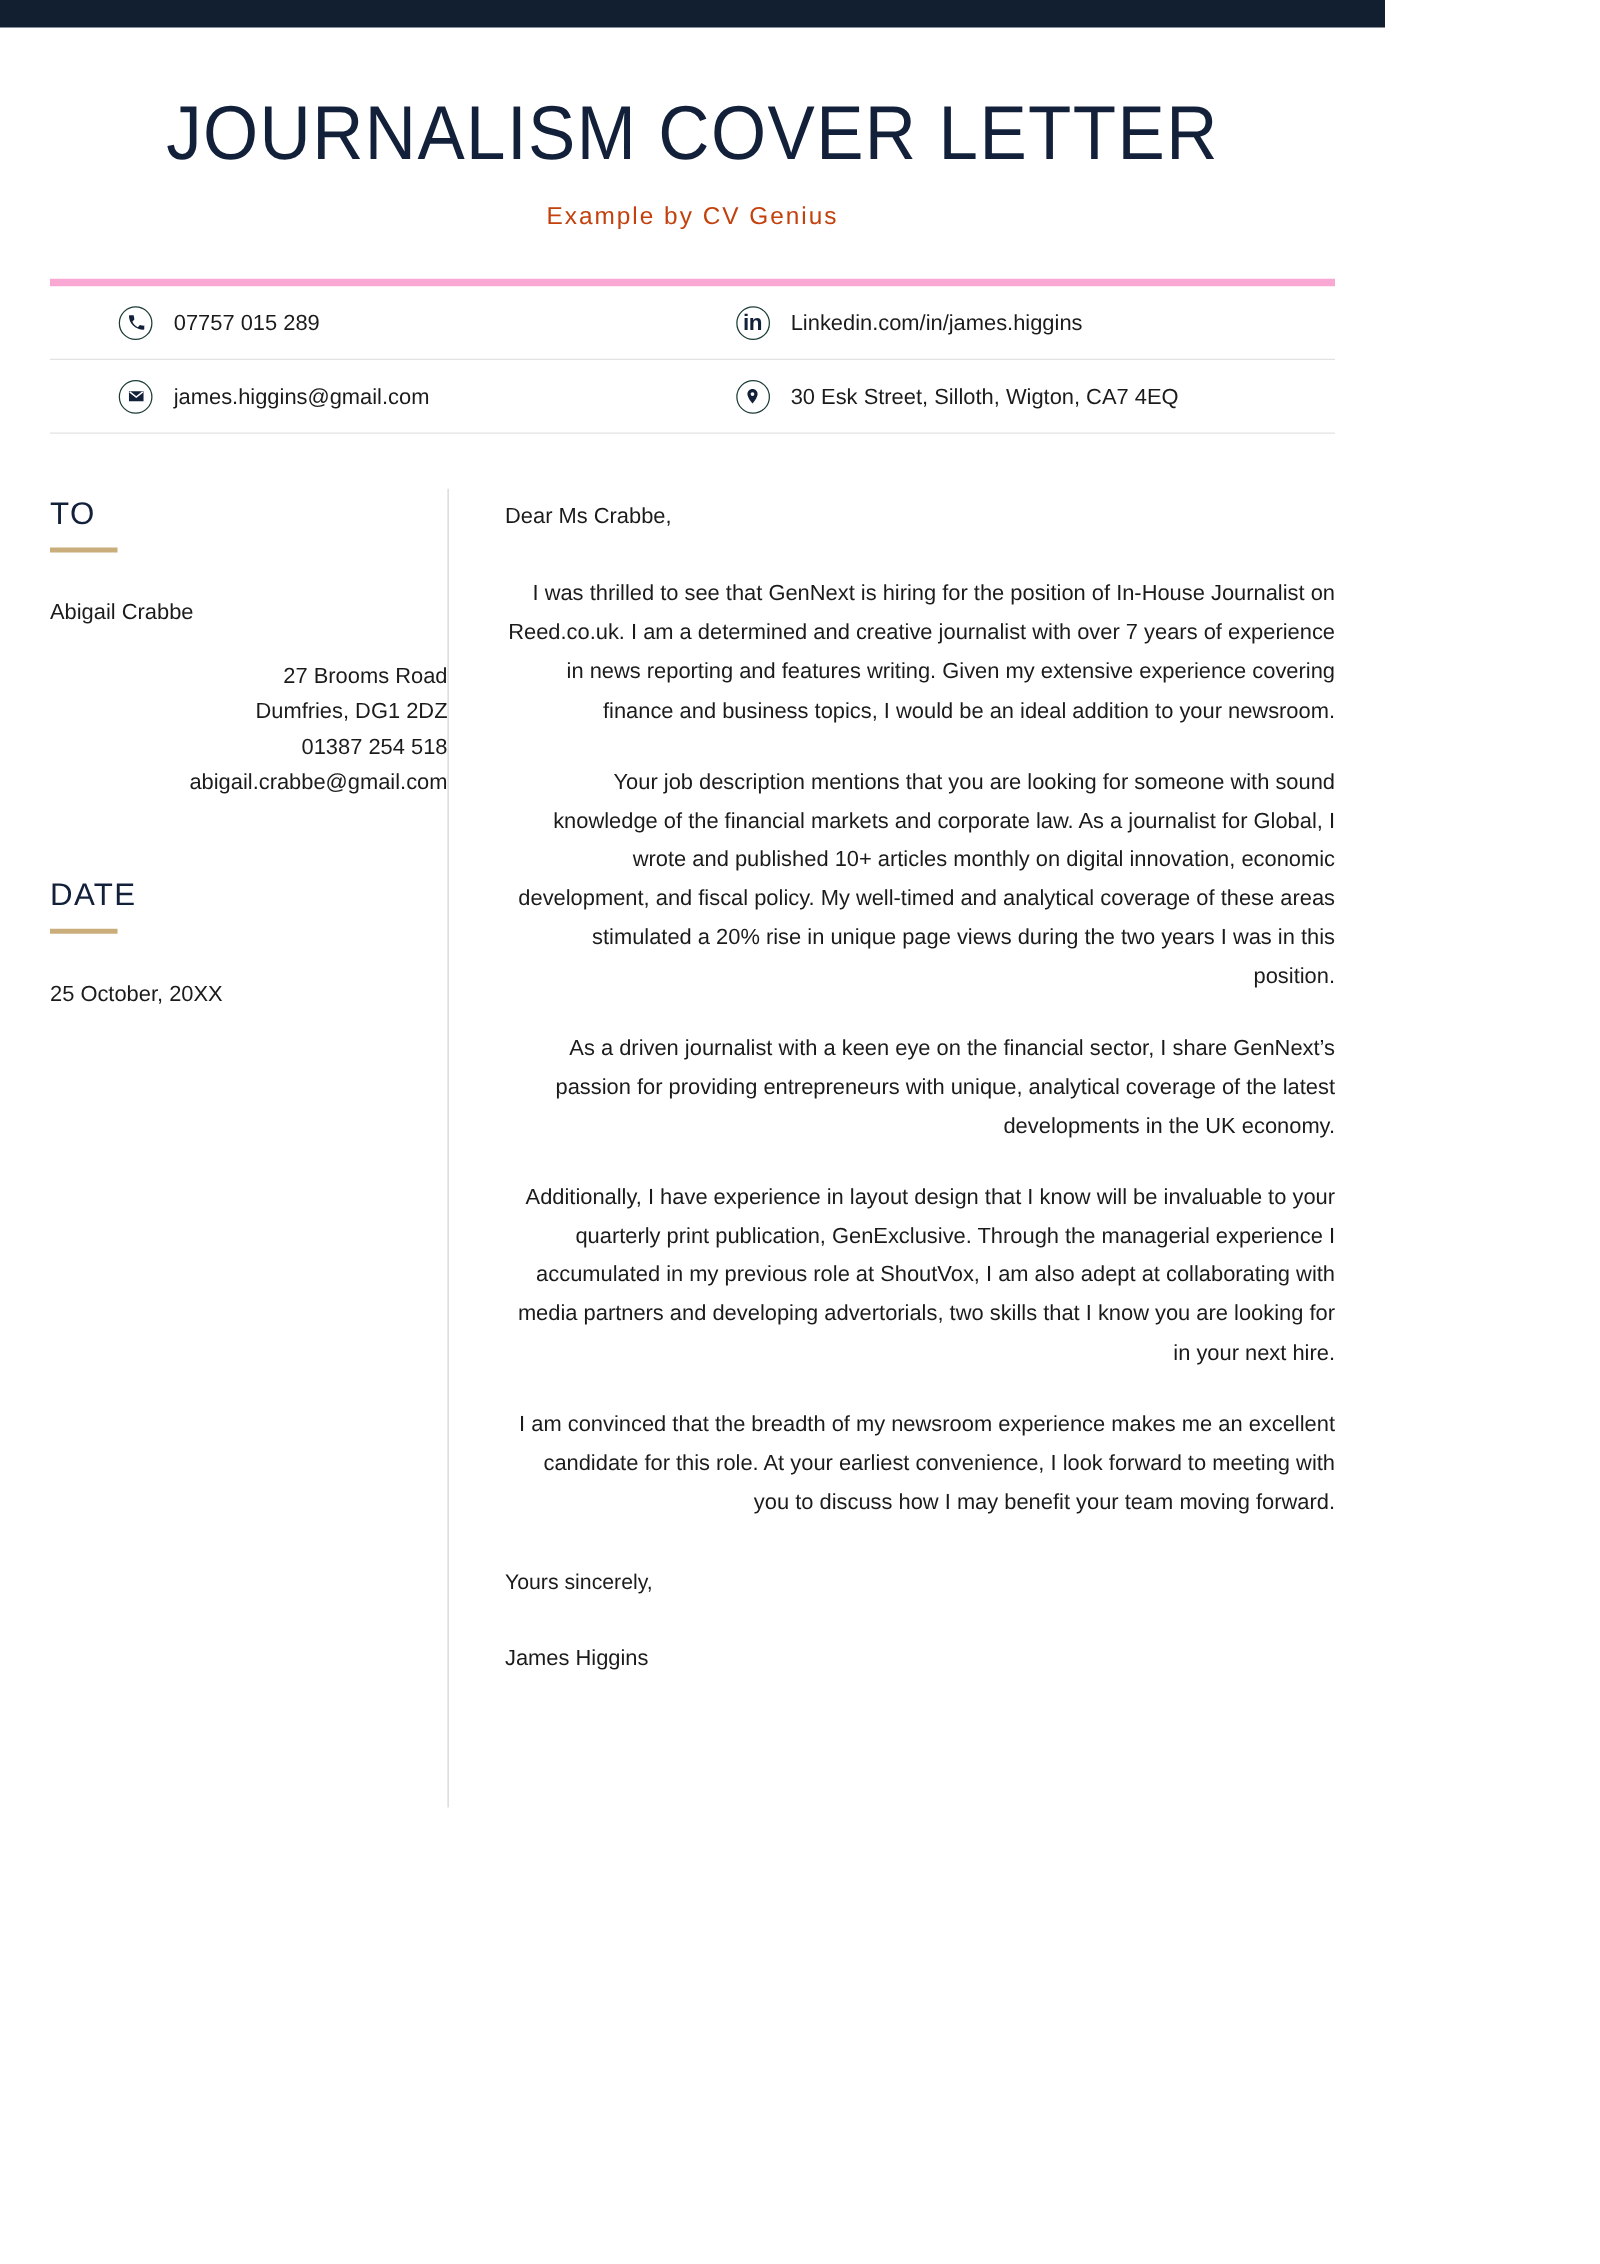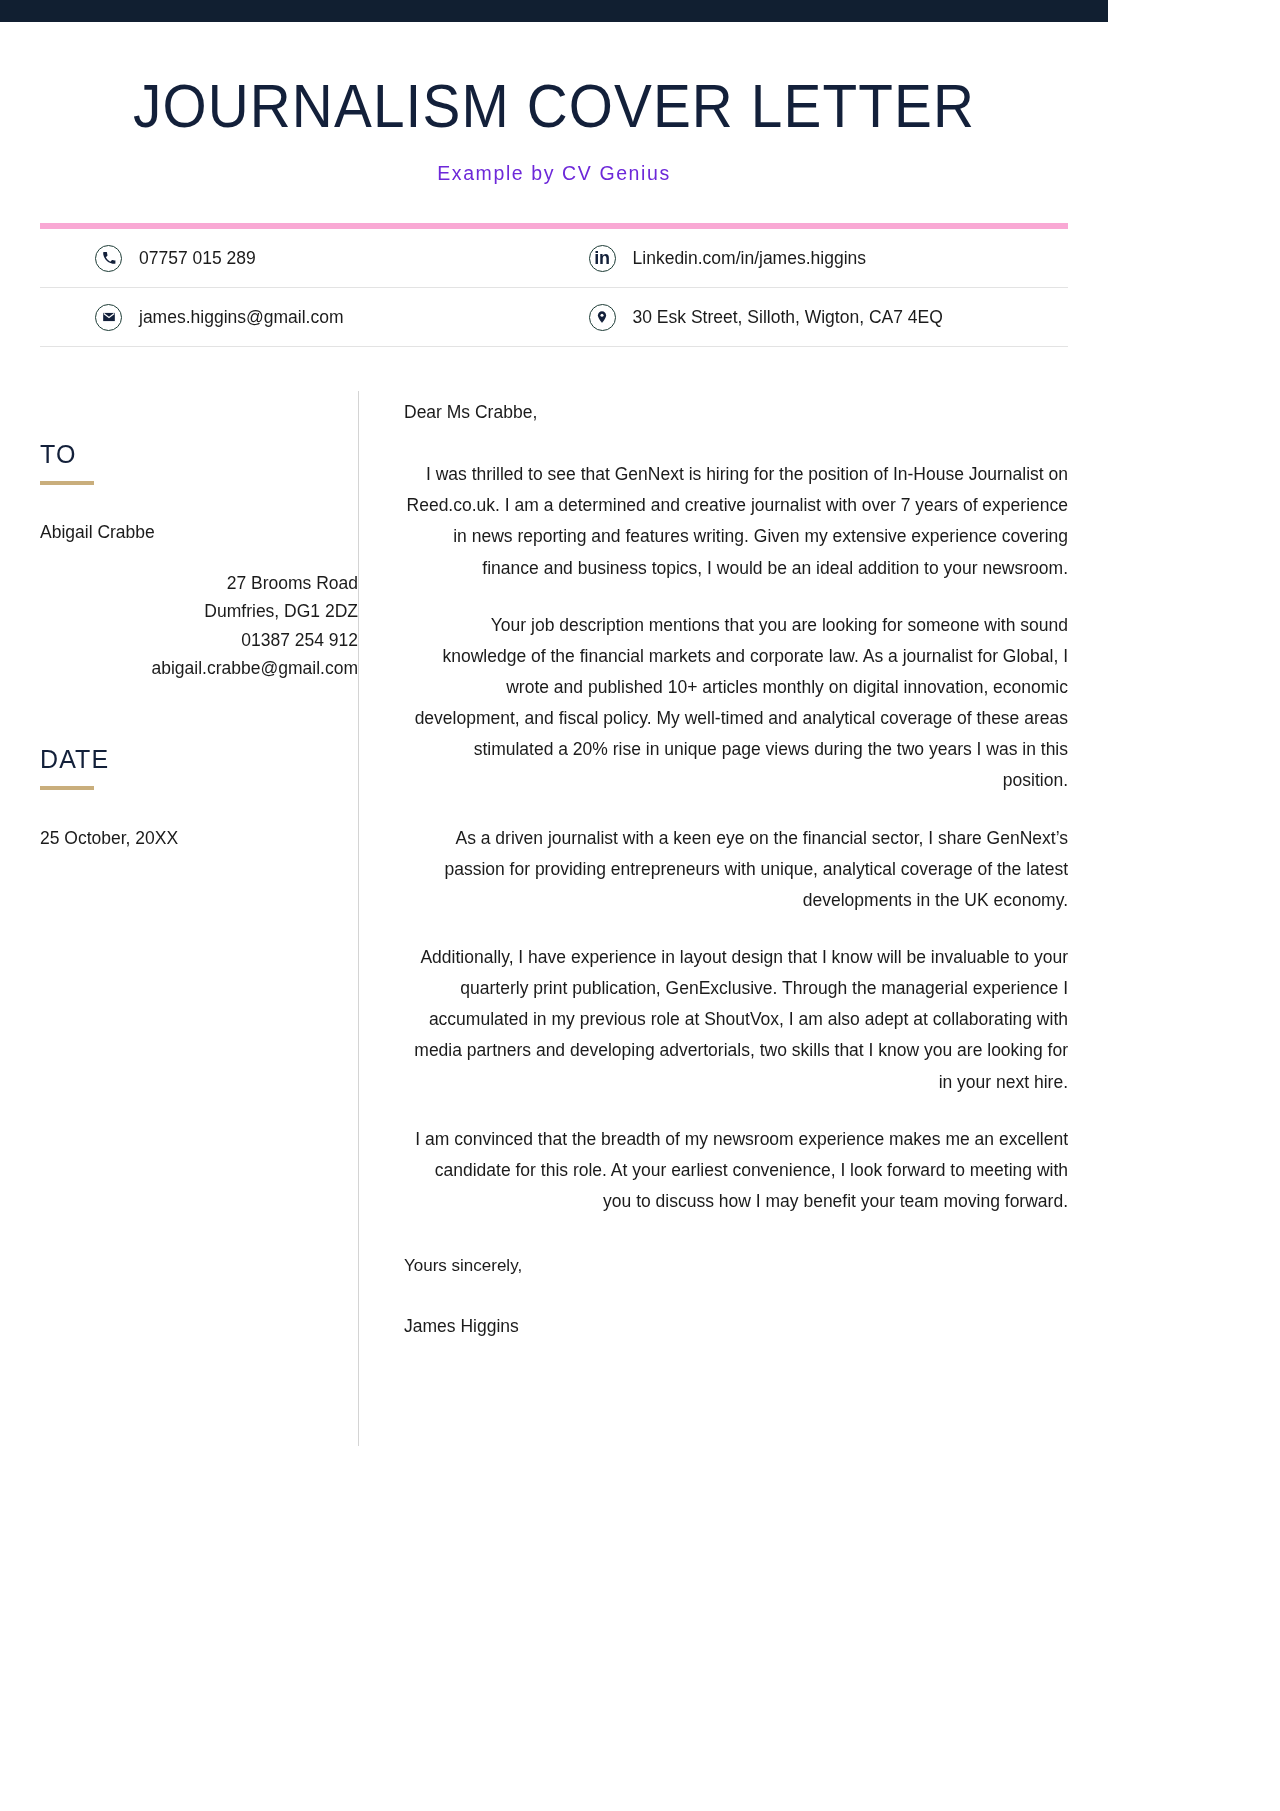--- a/index.html
+++ b/index.html
@@ -42,21 +42,21 @@
     letter-spacing: 1.2px;
     color: #13203a;
     margin: 0;
     line-height: 1.05;
     transform: scaleX(0.93);
   }
   .doc-subtitle {
     margin: 24px 0 0 0;
     font-size: 19.5px;
     letter-spacing: 1.6px;
-    color: #6d28d9;
+    color: #c2410c;
     font-weight: 400;
   }
 
   
   .contact-block {
     margin: 38px 40px 0 40px;
     border-top: 6px solid #f9a8d4;
     border-bottom: 1px solid #e3e3e3;
   }
   .contact-row {
@@ -105,21 +105,20 @@
   .content {
     display: flex;
     margin: 44px 40px 0 40px;
     align-items: stretch;
   }
   .sidebar {
     width: 318px;
     flex: 0 0 318px;
     padding-top: 8px;
     box-sizing: border-box;
-    margin-top: 43px;
   }
   .divider {
     width: 1px;
     background: #d4d4d4;
     flex: 0 0 1px;
     min-height: 1055px;
   }
   .letter {
     flex: 1 1 auto;
     padding: 8px 0 0 45px;
@@ -243,21 +242,21 @@
 
     <div class="sidebar">
 
       <div>
         <div class="side-heading">TO</div>
         <div class="side-rule"></div>
         <div class="side-name">Abigail Crabbe</div>
         <div class="side-lines">
           <div>27 Brooms Road</div>
           <div>Dumfries, DG1 2DZ</div>
-          <div>01387 254 912</div>
+          <div>01387 254 518</div>
           <div>abigail.crabbe@gmail.com</div>
         </div>
       </div>
 
       <div class="side-block-gap"></div>
 
       <div>
         <div class="side-heading">DATE</div>
         <div class="side-rule"></div>
         <div class="side-date">25 October, 20XX</div>

